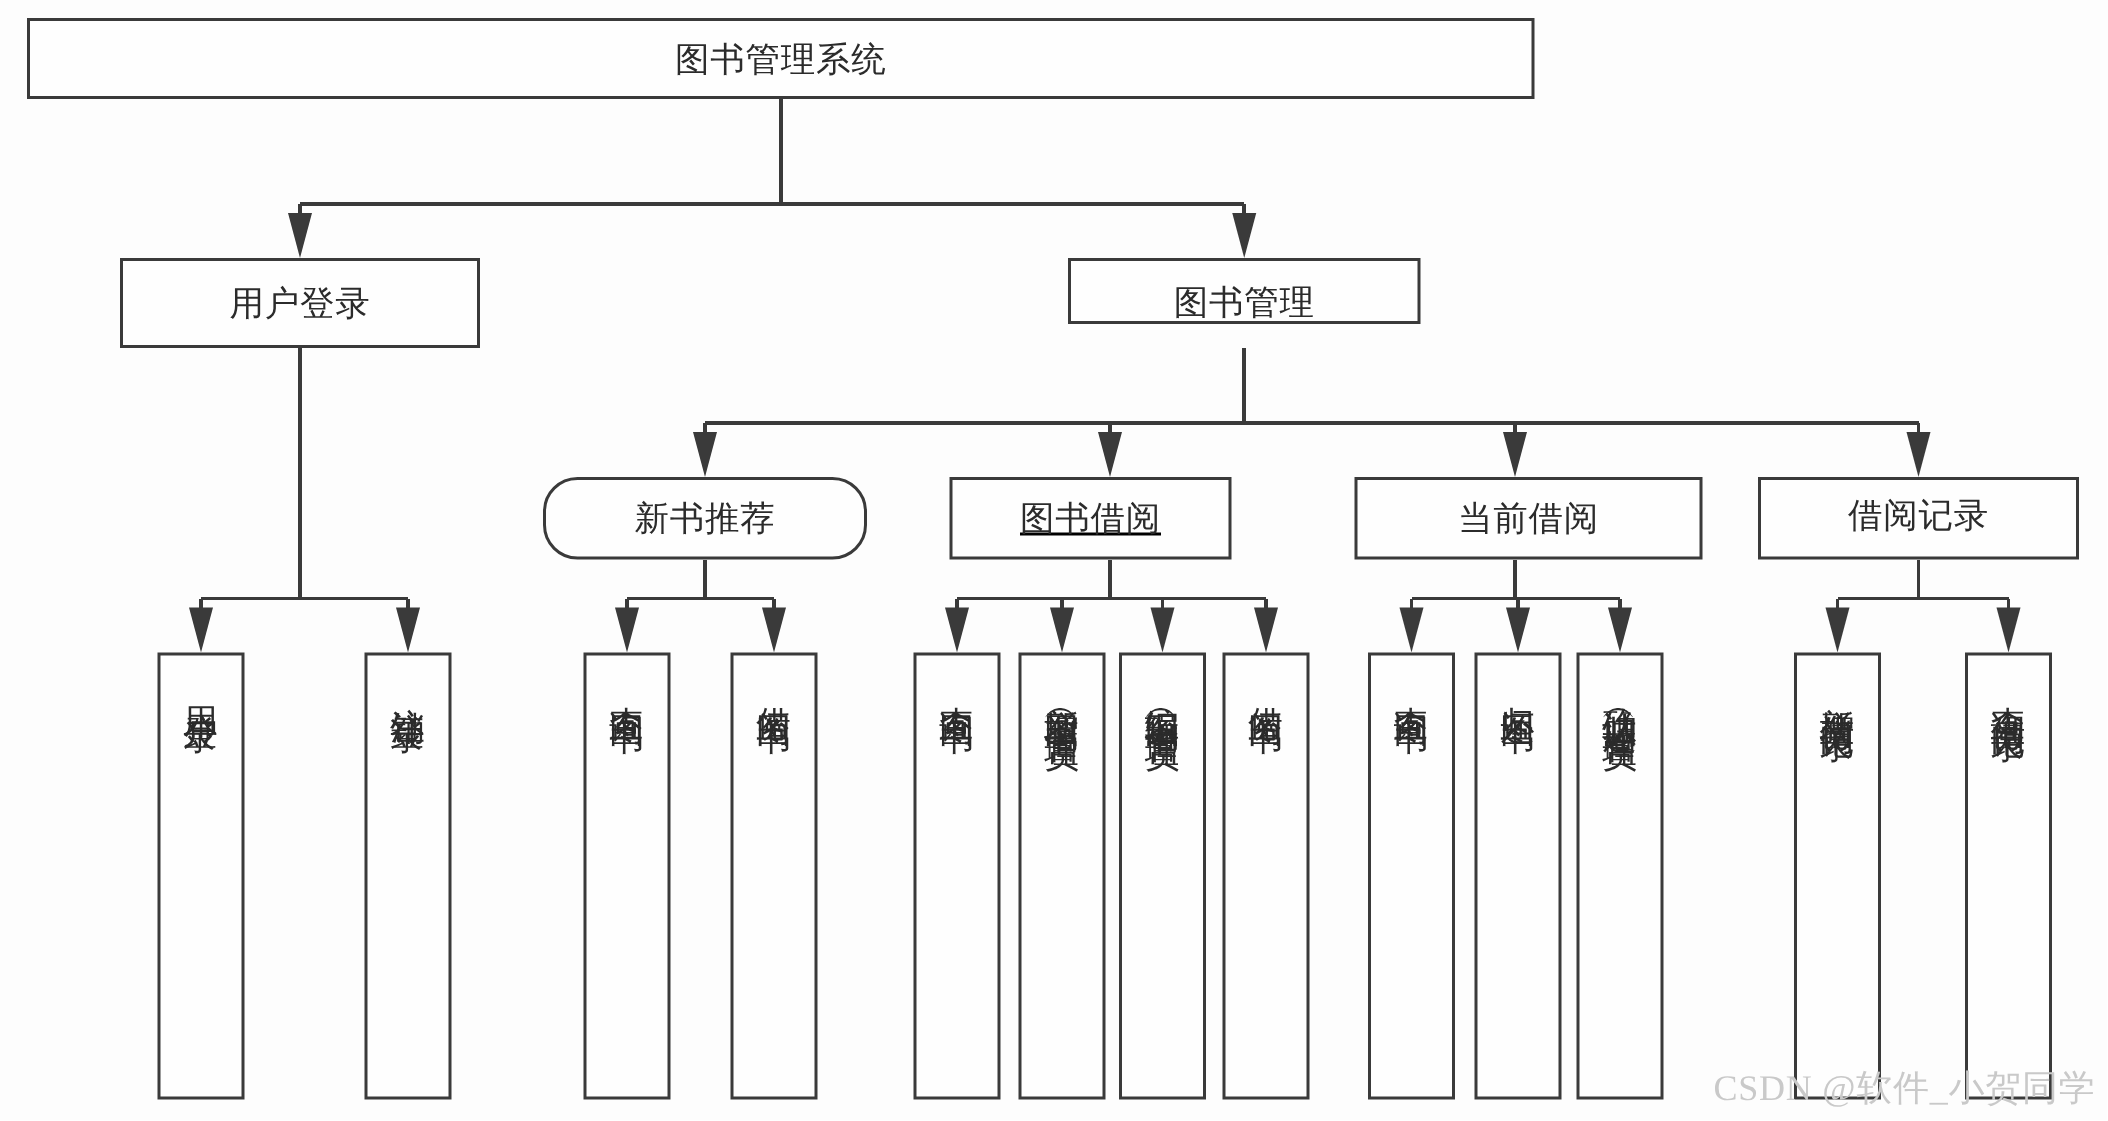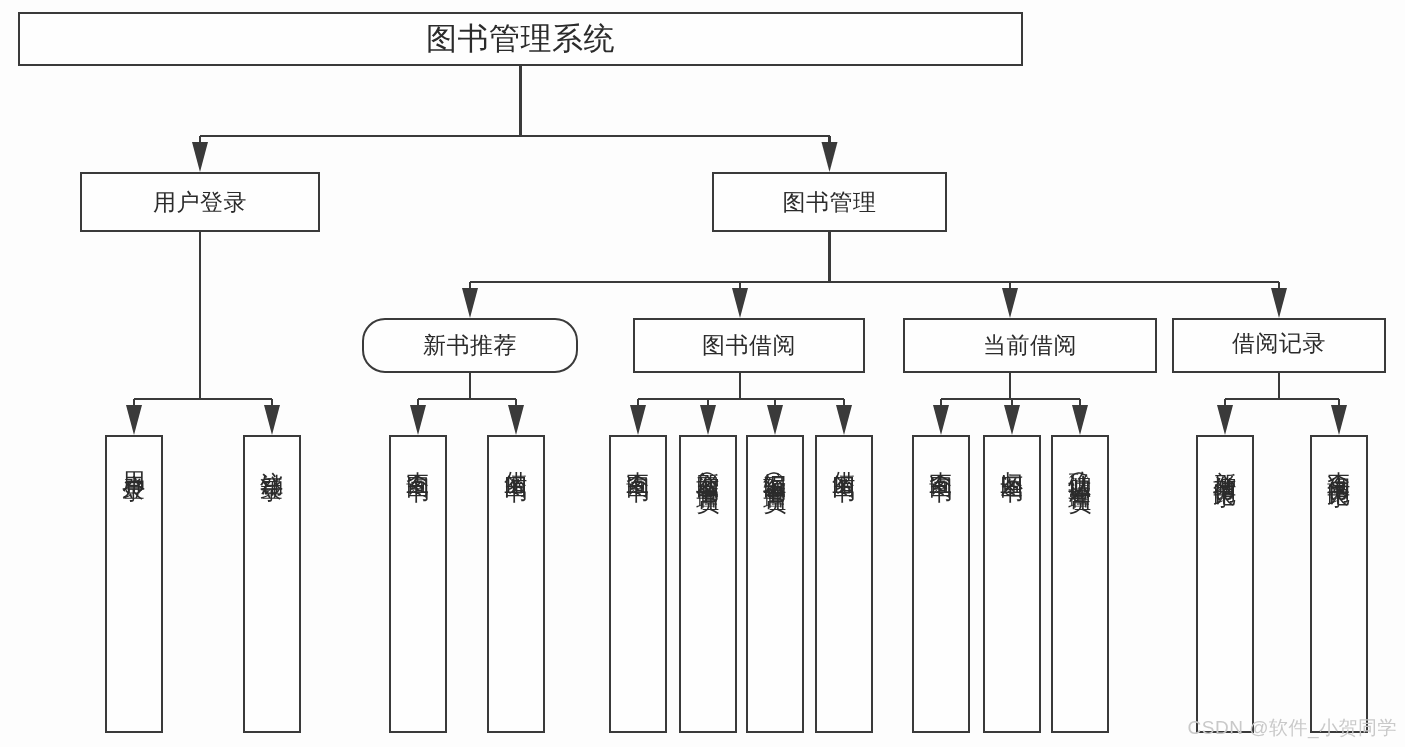--- a/index.html
+++ b/index.html
@@ -47,30 +47,31 @@
   }
   .node.vertical .lbl {
     writing-mode: vertical-rl;
     text-orientation: upright;
     font-size: 23px;
     line-height: 1.15;
     letter-spacing: 3px;
     white-space: normal;
     text-align: left;
   }
-  .node.root .lbl { font-size: 31px; }
+  .node.root .lbl { font-size: 23px; }
   .watermark {
     position: absolute;
     right: 8px;
     bottom: 6px;
     color: #c9c9c9;
-    font-size: 19px;
+    font-size: 24px;
     letter-spacing: 0.5px;
     z-index: 5;
     white-space: nowrap;
+    font-family: Liberation Serif, serif;
   }
 </style>
 </head>
 <body>
 
 <div id="canvas">
   <svg id="wires" xmlns="http://www.w3.org/2000/svg">
       <line x1="520.5" y1="66" x2="520.5" y2="136" stroke="#3a3a3a" stroke-width="2.5" shape-rendering="crispEdges"></line>
       <line x1="200" y1="136" x2="829.5" y2="136" stroke="#3a3a3a" stroke-width="2.5" shape-rendering="crispEdges"></line>
       <line x1="200" y1="136" x2="200" y2="142" stroke="#3a3a3a" stroke-width="2.5" shape-rendering="crispEdges"></line>
@@ -124,30 +125,30 @@
       <line x1="1339" y1="399" x2="1339" y2="405" stroke="#3a3a3a" stroke-width="2.5" shape-rendering="crispEdges"></line>
       <path d="M 1331 405 L 1347 405 L 1339 435 Z" fill="#3a3a3a"></path>
     </svg>
   <div id="nodes-layer">
       <div class="node root" style="left: 18px; top: 12px; width: 1005px; height: 54px;">
         <span class="lbl">图书管理系统</span>
       </div>
       <div class="node" style="left: 80px; top: 172px; width: 240px; height: 60px;">
         <span class="lbl">用户登录</span>
       </div>
-      <div class="node" style="left: 712px; top: 172px; width: 235px; height: 60px;">
+      <div class="node" style="left: 712px; top: 172px; width: 235px; height: 44px; align-items: flex-end;">
         <span class="lbl">图书管理</span>
       </div>
       <div class="node" style="left: 362px; top: 318px; width: 216px; height: 55px; border-radius: 23px;">
         <span class="lbl">新书推荐</span>
       </div>
-      <div class="node" style="left: 633px; top: 318px; width: 232px; height: 55px;">
+      <div class="node" style="left: 633px; top: 318px; width: 188px; height: 55px; text-decoration: underline;">
         <span class="lbl">图书借阅</span>
       </div>
-      <div class="node" style="left: 903px; top: 318px; width: 254px; height: 55px;">
+      <div class="node" style="left: 903px; top: 318px; width: 232px; height: 55px;">
         <span class="lbl">当前借阅</span>
       </div>
       <div class="node" style="left: 1172px; top: 318px; width: 214px; height: 55px; font-family: Liberation Mono, monospace;">
         <span class="lbl">借阅记录</span>
       </div>
       <div class="node vertical" style="left: 105px; top: 435px; width: 58px; height: 298px;">
         <span class="lbl">用户登录</span>
       </div>
       <div class="node vertical" style="left: 243px; top: 435px; width: 58px; height: 298px;">
         <span class="lbl">注销登录</span>

